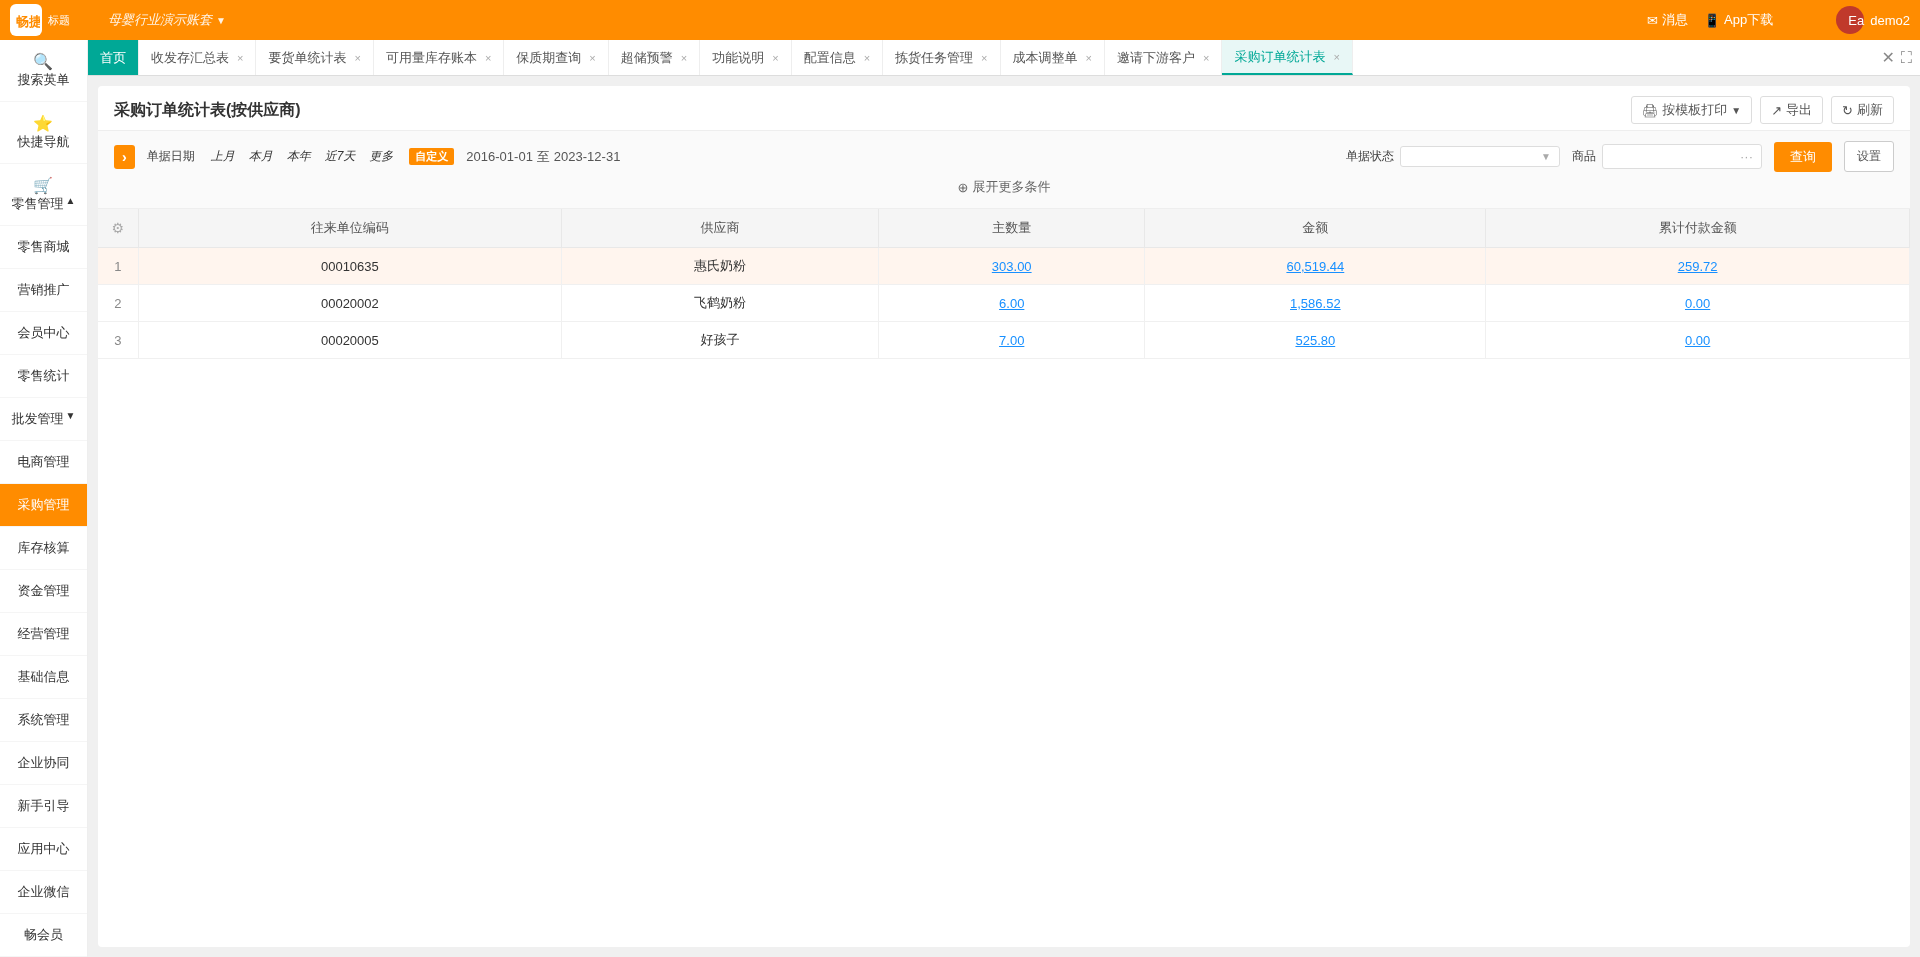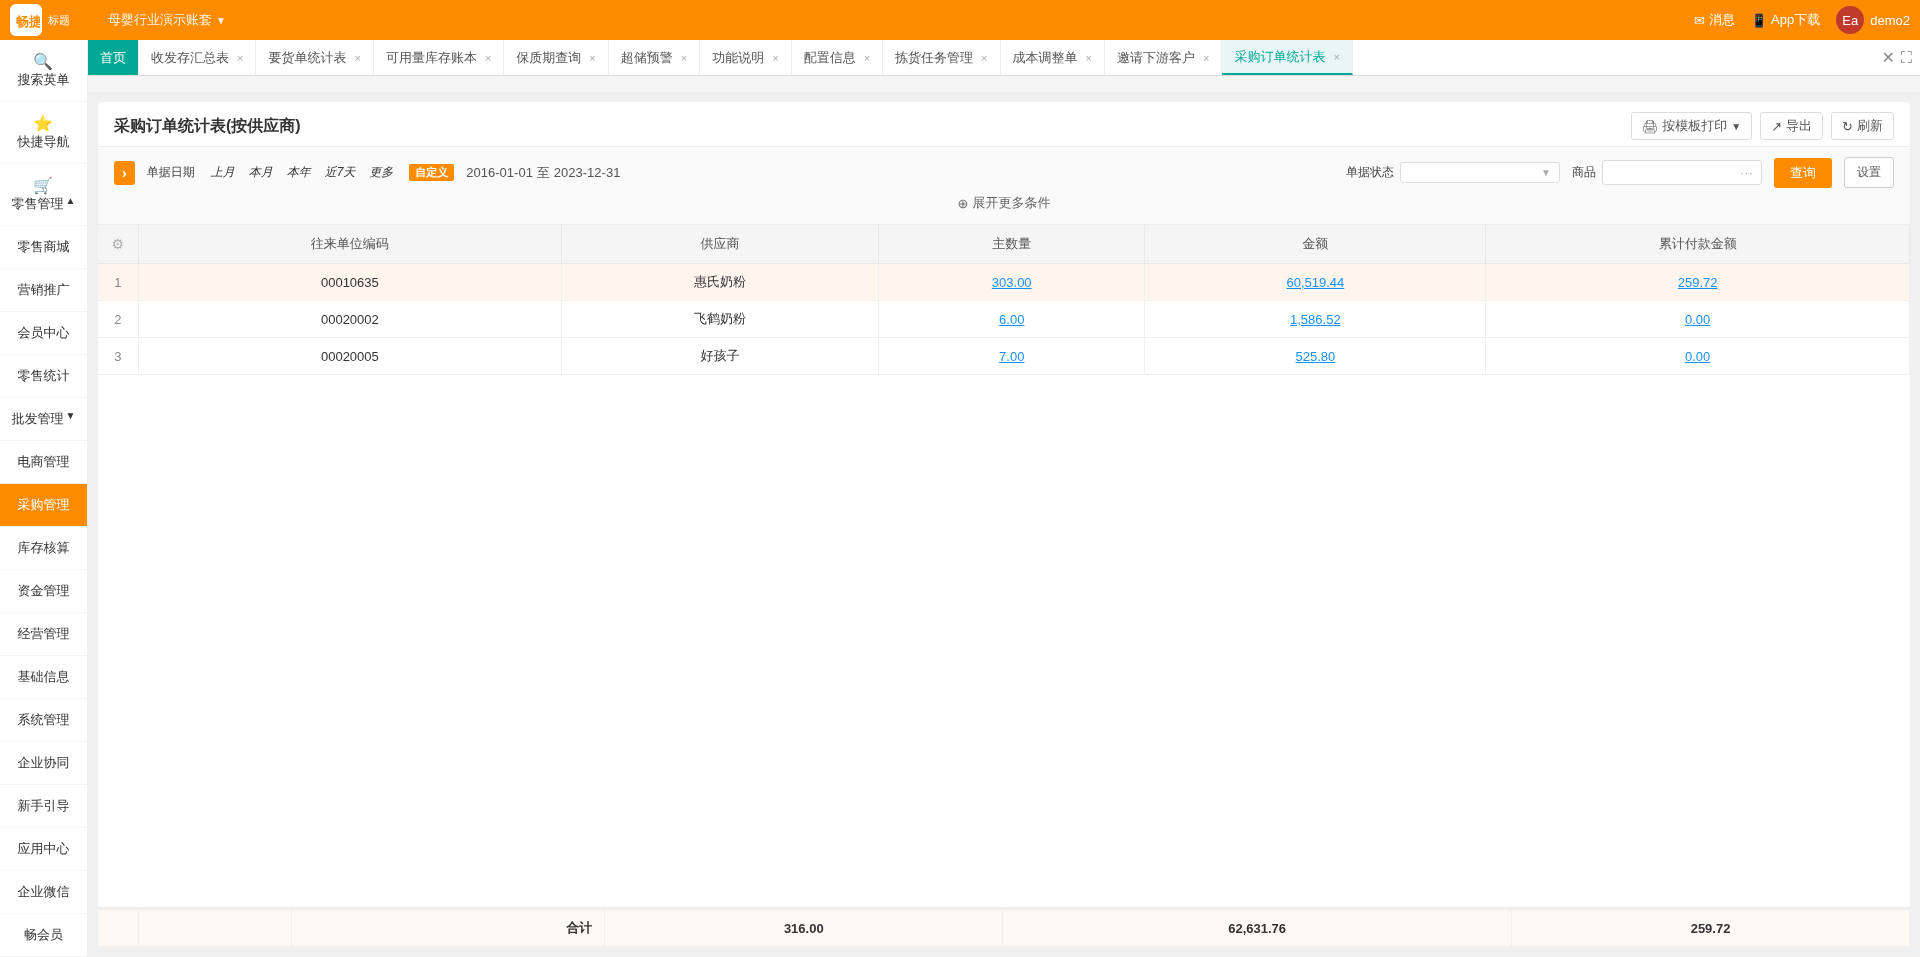--- a/index.html
+++ b/index.html
@@ -11,25 +11,25 @@
       background: #ff8c00;
       display: flex;
       align-items: center;
       padding: 0 10px;
       gap: 10px;
       flex-shrink: 0;
     }
     #logo-area { display: flex; align-items: center; gap: 6px; width: 88px; }
     #logo-icon { width: 32px; height: 32px; background: #fff; border-radius: 6px; display: flex; align-items: center; justify-content: center; font-size: 10px; color: #ff8c00; font-weight: bold; }
     #logo-text { color: #fff; font-size: 11px; line-height: 1.3; }
-    #workspace-selector { flex: 1; display: flex; align-items: center; gap: 4px; color: #fff; font-size: 13px; cursor: pointer; }
+    #workspace-selector { flex: 1; display: flex; align-items: center; gap: 4px; color: #fff; font-size: 13px; cursor: pointer; font-style: italic; }
     #workspace-selector span { opacity: 0.9; }
     #topbar-right { display: flex; align-items: center; gap: 16px; color: #fff; }
     .topbar-btn { display: flex; align-items: center; gap: 4px; cursor: pointer; font-size: 13px; color: #fff; }
-    #user-avatar { width: 28px; height: 28px; border-radius: 50%; background: #c0392b; display: flex; align-items: center; justify-content: center; color: #fff; font-size: 11px; }
+    #user-avatar { width: 28px; height: 28px; border-radius: 50%; background: #c0392b; display: flex; align-items: center; justify-content: flex-end; color: #fff; font-size: 11px; margin-left: 47px; }
 
     
     #main-layout { display: flex; flex: 1; overflow: hidden; }
 
     
     #sidebar { width: 88px; background: #fff; border-right: 1px solid #eee; display: flex; flex-direction: column; overflow-y: auto; flex-shrink: 0; }
     .sidebar-item { padding: 12px 4px; text-align: center; cursor: pointer; color: #333; font-size: 12px; border-bottom: 1px solid #f5f5f5; }
     .sidebar-item.active { background: #ff8c00; color: #fff; }
     .sidebar-item-with-arrow { display: flex; align-items: flex-start; justify-content: center; gap: 2px; }
 
@@ -39,21 +39,21 @@
     
     #tab-bar { height: 36px; background: #fff; display: flex; align-items: stretch; border-bottom: 1px solid #ddd; overflow-x: auto; flex-shrink: 0; }
     .tab-item { display: flex; align-items: center; padding: 0 12px; gap: 6px; cursor: pointer; color: #555; border-right: 1px solid #eee; white-space: nowrap; font-size: 12px; min-width: fit-content; }
     .tab-item.active { background: #e8f7f6; color: #00a896; border-bottom: 2px solid #00a896; }
     .tab-item.home { background: #00a896; color: #fff; }
     .tab-close { font-size: 11px; color: #aaa; cursor: pointer; margin-left: 2px; }
     #tab-actions { display: flex; align-items: center; padding: 0 8px; gap: 6px; margin-left: auto; }
     .tab-action-btn { cursor: pointer; color: #888; font-size: 16px; }
 
     
-    #page-content { flex: 1; overflow: hidden; display: flex; flex-direction: column; background: #f0f0f0; padding: 10px; margin-top: 16px; }
+    #page-content { flex: 1; overflow: hidden; display: flex; flex-direction: column; background: #f0f0f0; padding: 10px; }
     #page-inner { background: #fff; flex: 1; display: flex; flex-direction: column; overflow: hidden; border-radius: 4px; }
 
     
     #page-header { padding: 10px 16px 6px; display: flex; align-items: center; justify-content: space-between; border-bottom: 1px solid #eee; flex-shrink: 0; }
     #page-title { font-size: 16px; font-weight: bold; color: #333; }
     #header-actions { display: flex; align-items: center; gap: 8px; }
     .header-btn { display: flex; align-items: center; gap: 4px; padding: 4px 10px; border: 1px solid #ddd; border-radius: 3px; cursor: pointer; font-size: 12px; color: #555; background: #fff; }
     .btn-orange { background: #ff8c00; color: #fff; border: none; padding: 6px 16px; border-radius: 3px; cursor: pointer; font-size: 13px; }
     .btn-outline { background: #fff; color: #555; border: 1px solid #ccc; padding: 6px 12px; border-radius: 3px; cursor: pointer; font-size: 12px; }
 
@@ -372,31 +372,17 @@
                   <td>00020005</td>
                   <td>好孩子</td>
                   <td><span class="num-link">7.00</span></td>
                   <td><span class="num-link">525.80</span></td>
                   <td><span class="num-link">0.00</span></td>
                 </tr>
               </tbody>
           </table>
         </div>
 
-        <div id="table-footer">
-          <table>
-            <tbody>
-              <tr class="footer-row">
-                <td style="width:40px;"></td>
-                <td></td>
-                <td class="footer-label">合计</td>
-                <td>316.00</td>
-                <td>62,631.76</td>
-                <td>259.72</td>
-              </tr>
-            </tbody>
-          </table>
-        </div>
 
       </div>
     </div>
   </div>
 </div>
 
 </body></html>

